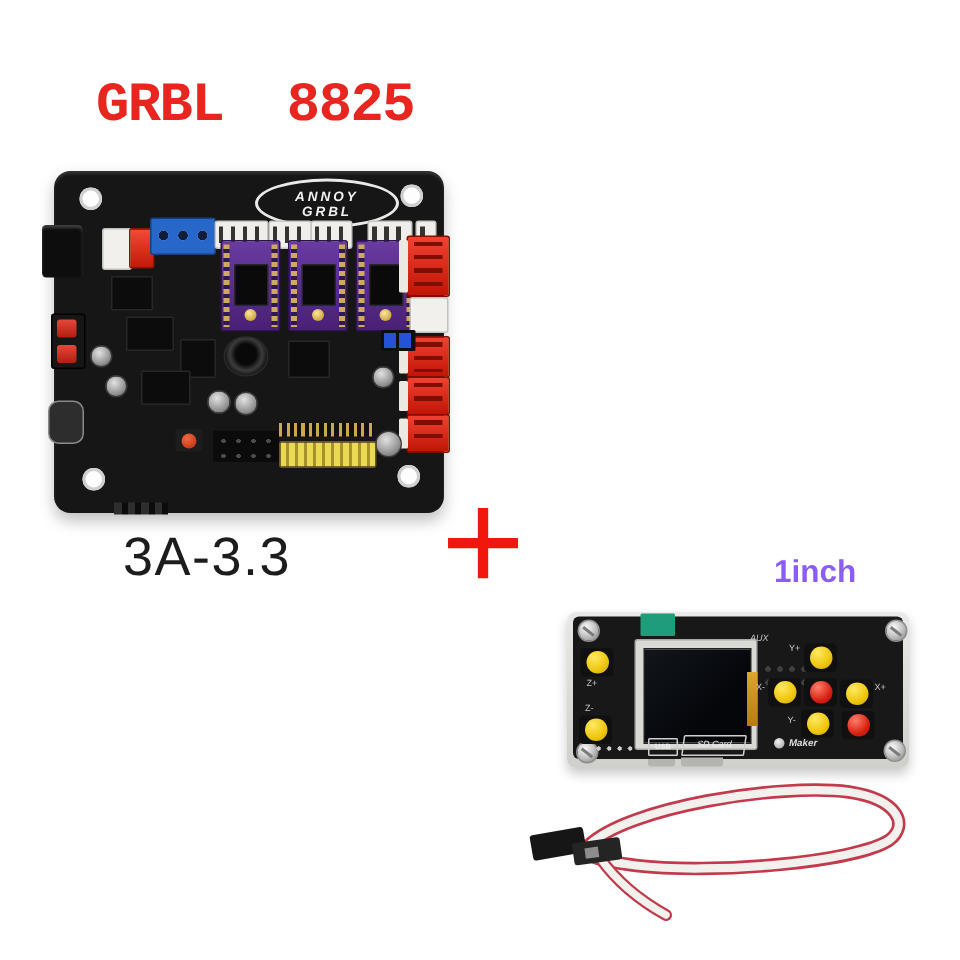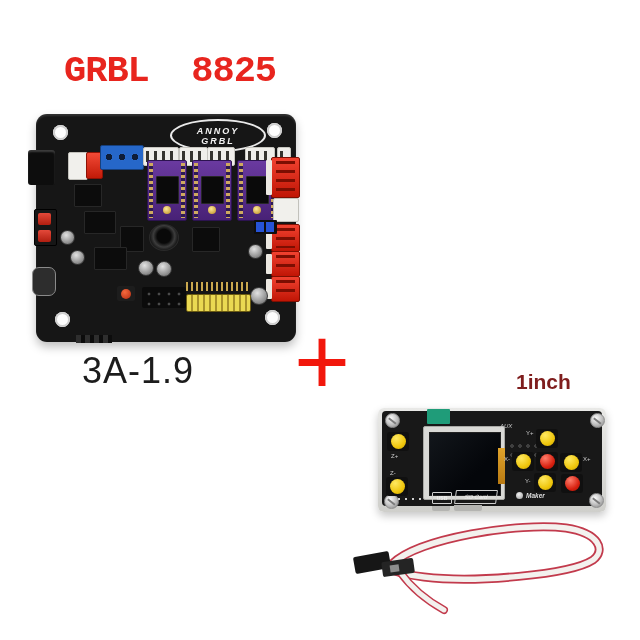--- a/index.html
+++ b/index.html
@@ -8,21 +8,21 @@
   .abs{position:absolute;}
 
   
   .title{position:absolute;left:64px;top:50px;font-size:37px;font-weight:bold;
          color:#e8251e;letter-spacing:-1px;white-space:pre;font-family:Liberation Mono, monospace;}
   .caption{position:absolute;left:82px;top:350px;font-size:36px;color:#1c1c1c;letter-spacing:1px;}
   .plus{position:absolute;left:290px;top:326px;width:64px;height:72px;display:flex;
         align-items:center;justify-content:center;font-size:96px;font-weight:400;color:#f2170c;line-height:64px;}
   .offline-title{position:absolute;left:419px;top:323px;font-size:37px;font-weight:bold;
         color:#e02b22;letter-spacing:-1px;}
-  .inch{position:absolute;left:516px;top:370px;font-size:21px;font-weight:bold;color:#7f1d1d;}
+  .inch{position:absolute;left:516px;top:370px;font-size:21px;font-weight:bold;color:#8b5cf6;}
 
   
   .pcb{position:absolute;left:36px;top:114px;width:260px;height:228px;background:#161616;
        border-radius:11px;box-shadow:0 5px 10px rgba(0,0,0,.25), inset 0 2px 2px rgba(255,255,255,.12);}
   .hole{position:absolute;width:15px;height:15px;border-radius:50%;background:#fdfdfd;
         box-shadow:inset 0 0 0 2px #cfcfcf;}
   .logo{position:absolute;left:134px;top:5px;width:92px;height:29px;border:2px solid #e9e9e9;
         border-radius:50%;display:flex;flex-direction:column;align-items:center;justify-content:center;
         color:#f2f2f2;font-weight:bold;font-style:italic;font-size:9px;line-height:10px;letter-spacing:2px;}
   .jst{position:absolute;background:#efeeea;border:1px solid #c6c5bf;border-radius:2px;}
@@ -178,21 +178,21 @@
     <div class="cap" style="left:212px;top:130px;width:13px;height:13px;"></div>
     <div class="cap" style="left:214px;top:173px;width:16px;height:16px;"></div>
 
     <div class="rbutton"></div>
     <div class="icsp"></div>
     <div class="pinrow"></div>
     <div class="yrow"></div>
     <div class="ribs"></div>
   </div>
 
-  <div class="caption">3A-1.9</div>
+  <div class="caption">3A-3.3</div>
   <div class="plus">+</div>
   <div class="inch">1inch</div>
 
   <div class="ctrl">
     <div class="face"></div>
 
     <div class="screw" style="left:7px;top:5px;"></div>
     <div class="screw" style="left:212px;top:5px;"></div>
     <div class="screw" style="left:6px;top:86px;"></div>
     <div class="screw" style="left:211px;top:85px;"></div>

